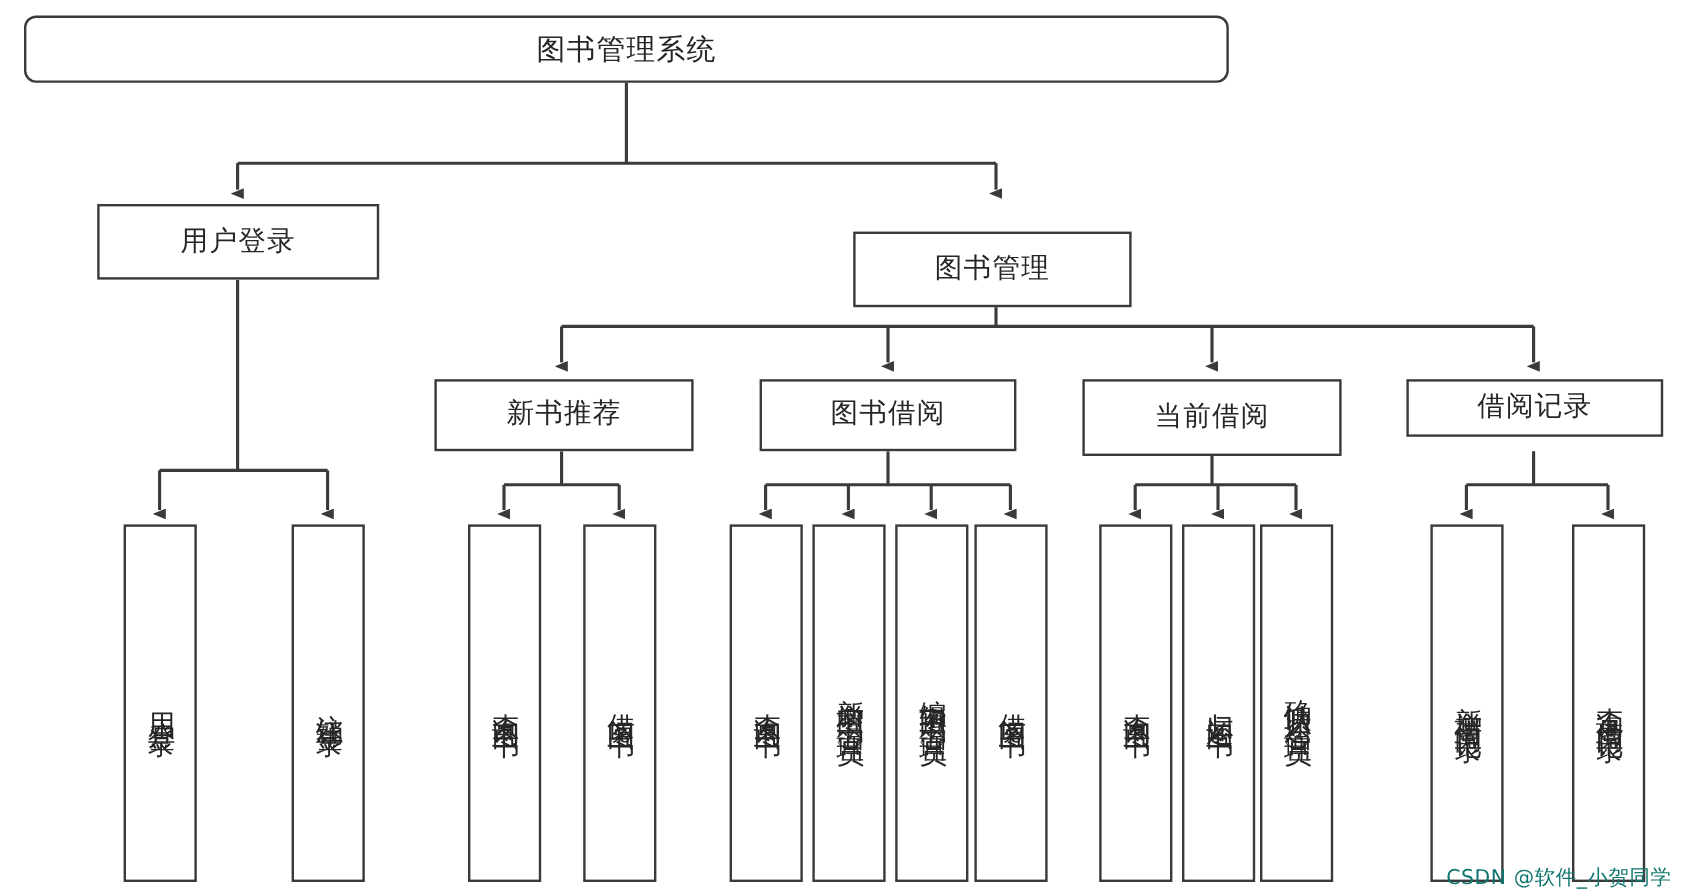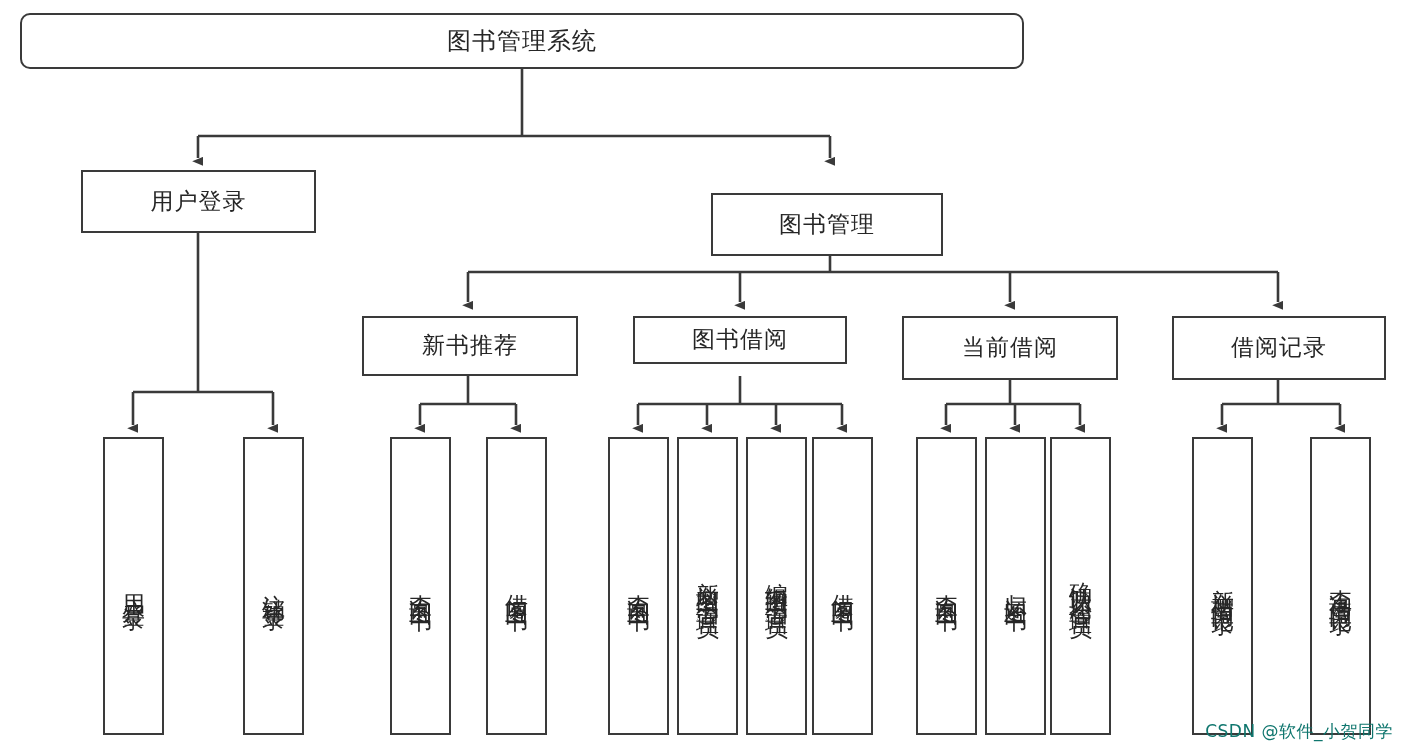--- a/index.html
+++ b/index.html
@@ -127,27 +127,27 @@
   <div class="node" style="left:81px; top:170px; width:235px; height:63px;">
     <span class="label">用户登录</span>
   </div>
   <div class="node" style="left:711px; top:170px; width:232px; height:63px;margin-top:23px;">
     <span class="label">图书管理</span>
   </div>
 
   <div class="node" style="left:362px; top:316px; width:216px; height:60px;justify-content:center;">
     <span class="label">新书推荐</span>
   </div>
-  <div class="node" style="left:633px; top:316px; width:214px; height:48px;">
+  <div class="node" style="left:633px; top:316px; width:214px; height:60px;">
     <span class="label">图书借阅</span>
   </div>
   <div class="node" style="left:902px; top:316px; width:216px; height:64px;">
     <span class="label">当前借阅</span>
   </div>
-  <div class="node" style="left:1172px; top:316px; width:214px; height:64px;">
+  <div class="node" style="left:1172px; top:316px; width:214px; height:48px;">
     <span class="label">借阅记录</span>
   </div>
 
   <div class="node vertical" style="left:103px; top:437px; width:61px; height:298px;">
     <span class="label">用户登录</span>
   </div>
   <div class="node vertical" style="left:243px; top:437px; width:61px; height:298px;">
     <span class="label">注销登录</span>
   </div>
 

